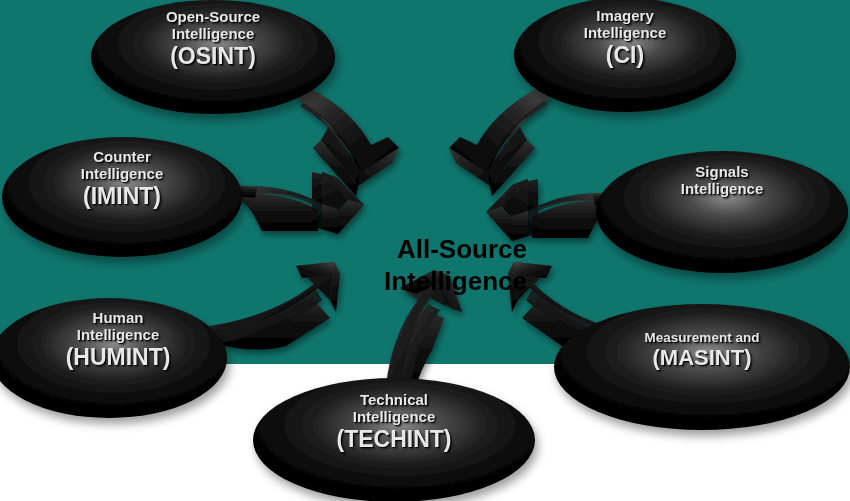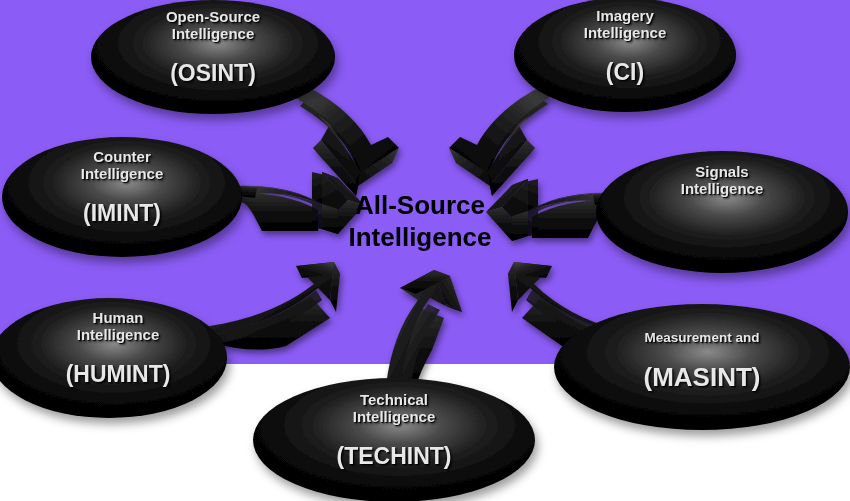--- a/index.html
+++ b/index.html
@@ -1,42 +1,43 @@
 <!DOCTYPE html>
 <html><head>
 <meta charset="utf-8">
 <style>
   html,body{margin:0;padding:0;background:#ffffff;}
   body{width:850px;height:501px;overflow:hidden;font-family:"Liberation Sans",sans-serif;}
-  #canvas{position:relative;width:850px;height:364px;background:#8b5cf6;}
+  #canvas{position:relative;width:850px;height:364px;background:#0f766e;}
   svg.layer{position:absolute;left:0;top:0;width:850px;height:501px;}
   .node-label{
     position:absolute;
     text-align:center;
     color:#e8e8e8;
     font-family:"Liberation Sans",sans-serif;
     font-weight:bold;
     line-height:1.12;
     text-shadow:1px 1px 0 rgba(0,0,0,0.85), 2px 2px 2px rgba(0,0,0,0.6);
     pointer-events:none;
     white-space:nowrap;
   }
   .node-label .ln1,.node-label .ln2{display:block;font-size:15px;font-weight:bold;letter-spacing:0px;}
-  .node-label .abbr{display:block;font-size:23px;font-weight:bold;letter-spacing:0px;margin-top:18px;}
+  .node-label .abbr{display:block;font-size:23px;font-weight:bold;letter-spacing:0px;margin-top:1px;}
   .node-label.small .ln1,.node-label.small .ln2{font-size:13.5px;}
-  .node-label.small .abbr{font-size:26px;}
+  .node-label.small .abbr{font-size:22px;}
   #center-label{
     position:absolute;
-    text-align:center;
+    text-align:right;
     color:#000000;
     font-family:"Liberation Sans",sans-serif;
     font-weight:bold;
     font-size:26px;
     line-height:1.22;
     white-space:nowrap;
+    margin-top:44px;
   }
   #center-label span{display:block;}
 </style>
 </head>
 <body>
 
 <div id="canvas">
 
   <svg class="layer" viewBox="0 0 850 501">
     <defs>

